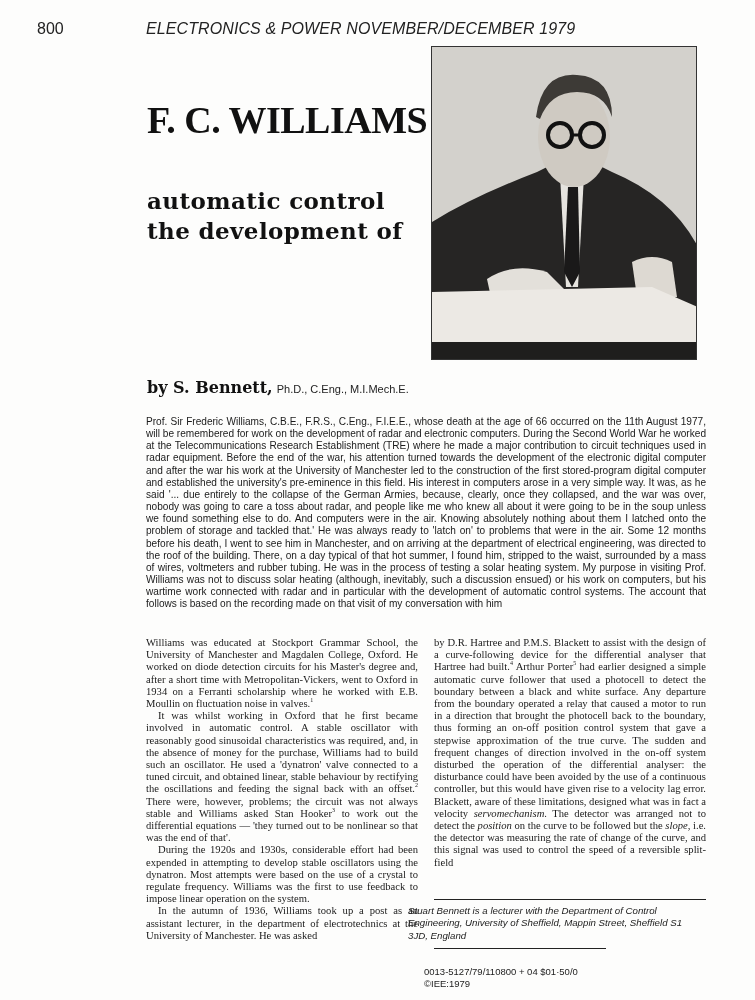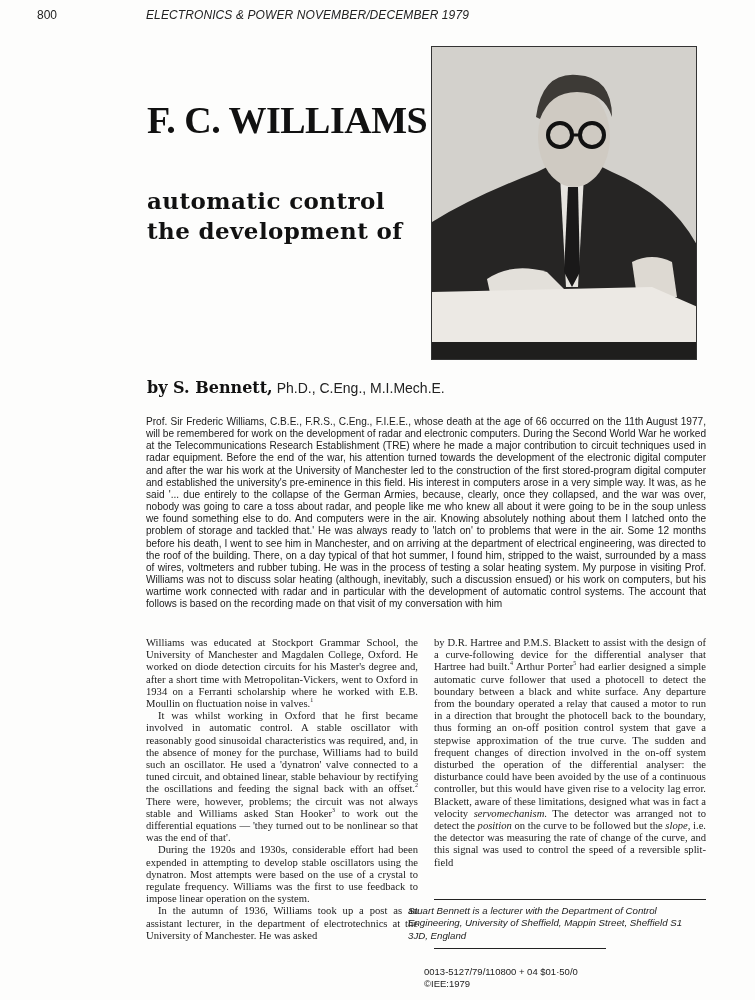--- a/index.html
+++ b/index.html
@@ -2,39 +2,39 @@
 <html><head>
 <meta charset="utf-8">
 <style>
   html, body { margin: 0; padding: 0; }
   body {
     width: 755px; height: 1000px; position: relative; overflow: hidden;
     background: #fdfdfc; color: #1a1a1a;
     font-family: "Liberation Serif", serif;
   }
   .abs { position: absolute; }
-  .hdr { font-family: "Liberation Sans", sans-serif; font-size: 12px; color: #222; top: 8px; }
+  .hdr { font-family: "Liberation Sans", sans-serif; font-size: 16px; color: #222; top: 20px; }
   #page-num { left: 37px; }
   #journal { left: 146px; letter-spacing: 0.1px; font-style: italic; }
   #photo {
     left: 431px; top: 46px; width: 266px; height: 314px;
     border: 1px solid #333; box-sizing: border-box; overflow: hidden;
     background: linear-gradient(180deg, #d8d6d2 0%, #cfcdc8 60%, #bdbab4 100%);
   }
   #title {
     left: 147px; top: 98px; font-family: "Liberation Serif", serif; font-weight: bold;
     font-size: 38px; letter-spacing: -0.5px; color: #111; white-space: nowrap;
   }
   #subtitle {
     left: 147px; top: 186px; font-family: "DejaVu Serif", serif; font-weight: bold;
     font-size: 23px; line-height: 30px; color: #111; letter-spacing: 0.4px;
   }
   #byline { left: 147px; top: 378px; white-space: nowrap; }
   #byline .by { font-family: "DejaVu Serif", serif; font-weight: bold; font-size: 16px; color: #111; }
-  #byline .cred { font-family: "Liberation Sans", sans-serif; font-size: 14px; color: #222; }
+  #byline .cred { font-family: "Liberation Sans", sans-serif; font-size: 11px; color: #222; }
   #intro {
     left: 146px; top: 416px; width: 560px;
     font-family: "Liberation Sans", sans-serif; font-size: 10.1px; line-height: 12.15px;
     text-align: justify; color: #1a1a1a;
   }
   .col {
     top: 637px; width: 272px;
     font-family: "Liberation Serif", serif; font-size: 10.6px; line-height: 12.2px;
     text-align: justify; color: #1a1a1a;
   }

